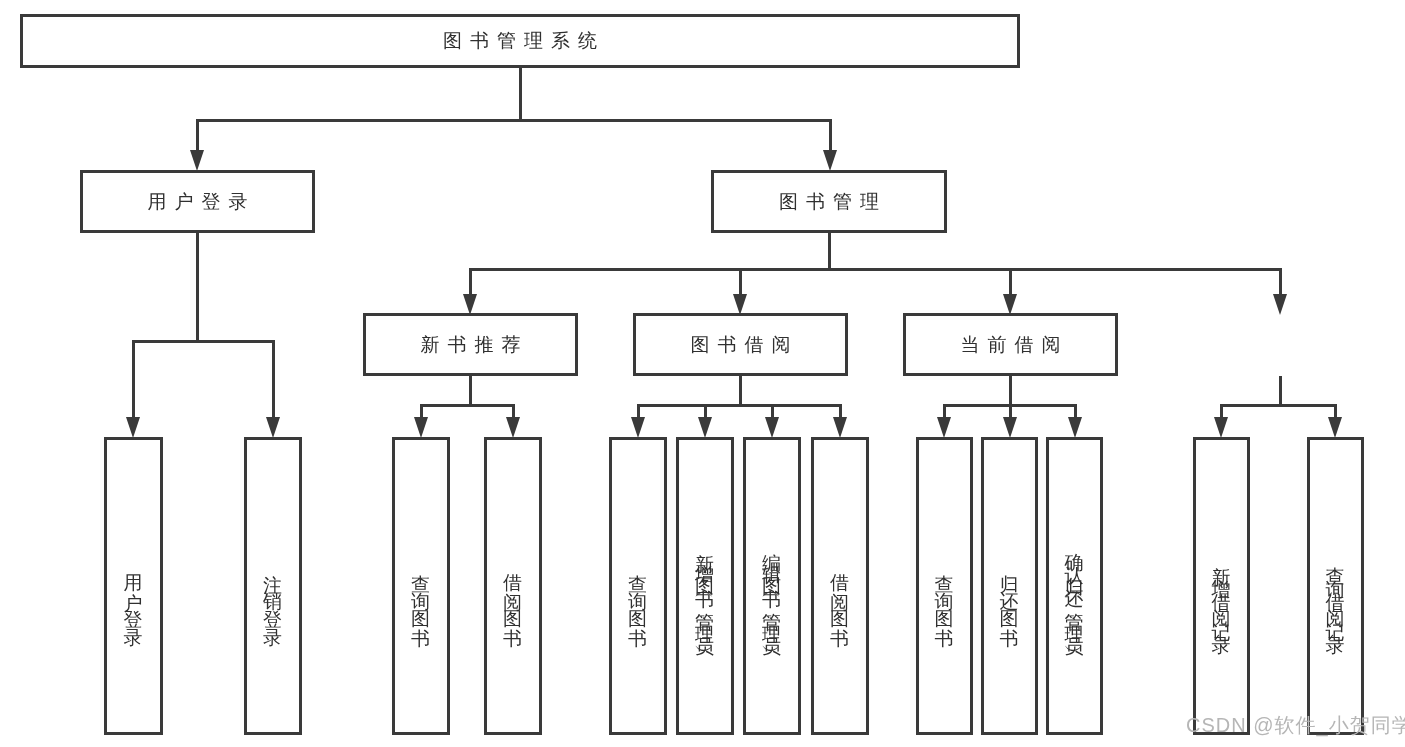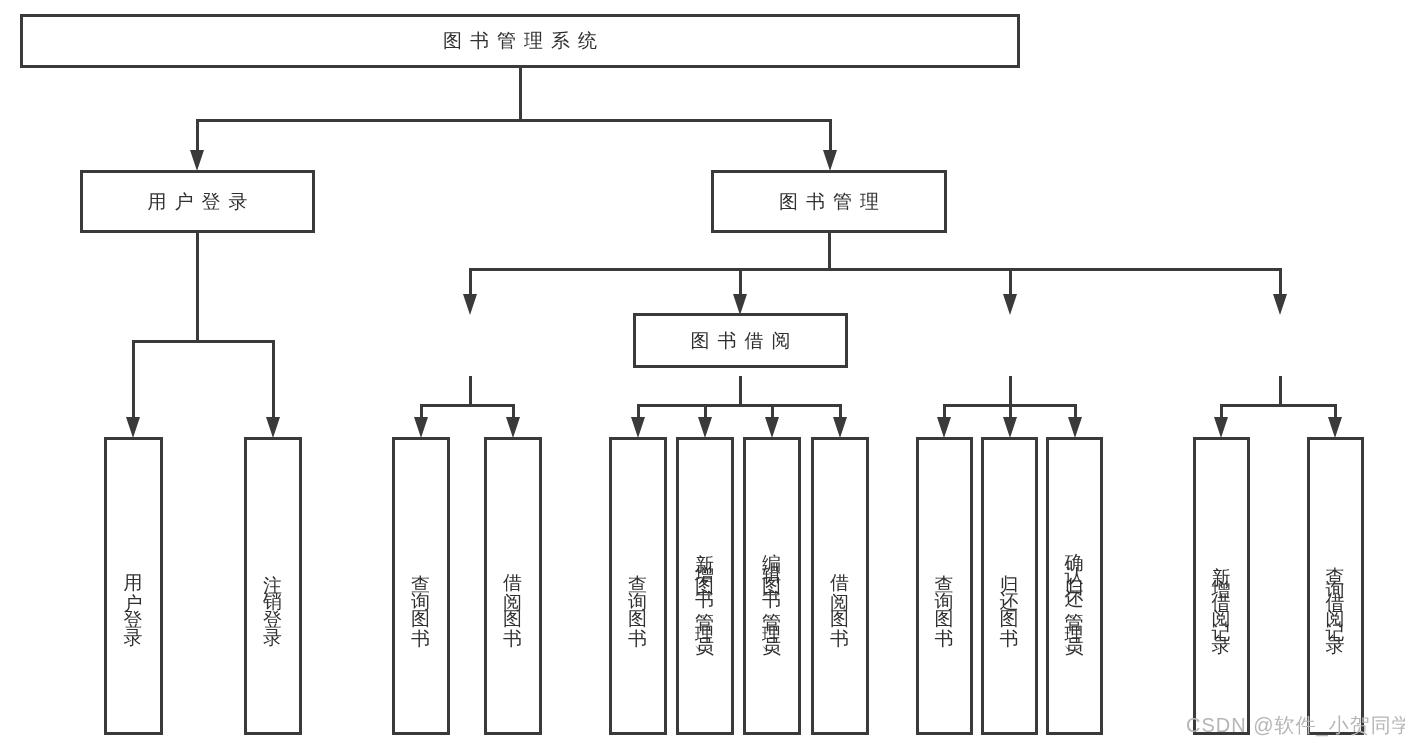--- a/index.html
+++ b/index.html
@@ -76,22 +76,28 @@
   <div class="hl" style="left:469px;top:268px;width:813px;"></div>
   <div class="vl" style="left:469px;top:268px;height:28px;"></div>
   <div class="vl" style="left:739px;top:268px;height:28px;"></div>
   <div class="vl" style="left:1009px;top:268px;height:28px;"></div>
   <div class="vl" style="left:1279px;top:268px;height:28px;"></div>
   <div class="arrow" style="left:463px;top:294px;"></div>
   <div class="arrow" style="left:733px;top:294px;"></div>
   <div class="arrow" style="left:1003px;top:294px;"></div>
   <div class="arrow" style="left:1273px;top:294px;"></div>
 
-  <div class="box" style="left:633px;top:313px;width:215px;height:55px;">
+  <div class="box" style="left:363px;top:313px;width:215px;height:63px;">
+    <span class="hlabel">新书推荐</span>
+  </div>
+  <div class="box" style="left:633px;top:313px;width:215px;height:63px;">
     <span class="hlabel">图书借阅</span>
+  </div>
+  <div class="box" style="left:903px;top:313px;width:215px;height:63px;">
+    <span class="hlabel">当前借阅</span>
   </div>
 
   <div class="vl" style="left:469px;top:376px;height:31px;"></div>
   <div class="hl" style="left:420px;top:404px;width:95px;"></div>
   <div class="vl" style="left:420px;top:404px;height:15px;"></div>
   <div class="vl" style="left:512px;top:404px;height:15px;"></div>
   <div class="arrow" style="left:414px;top:417px;"></div>
   <div class="arrow" style="left:506px;top:417px;"></div>
 
   <div class="vl" style="left:739px;top:376px;height:31px;"></div>

